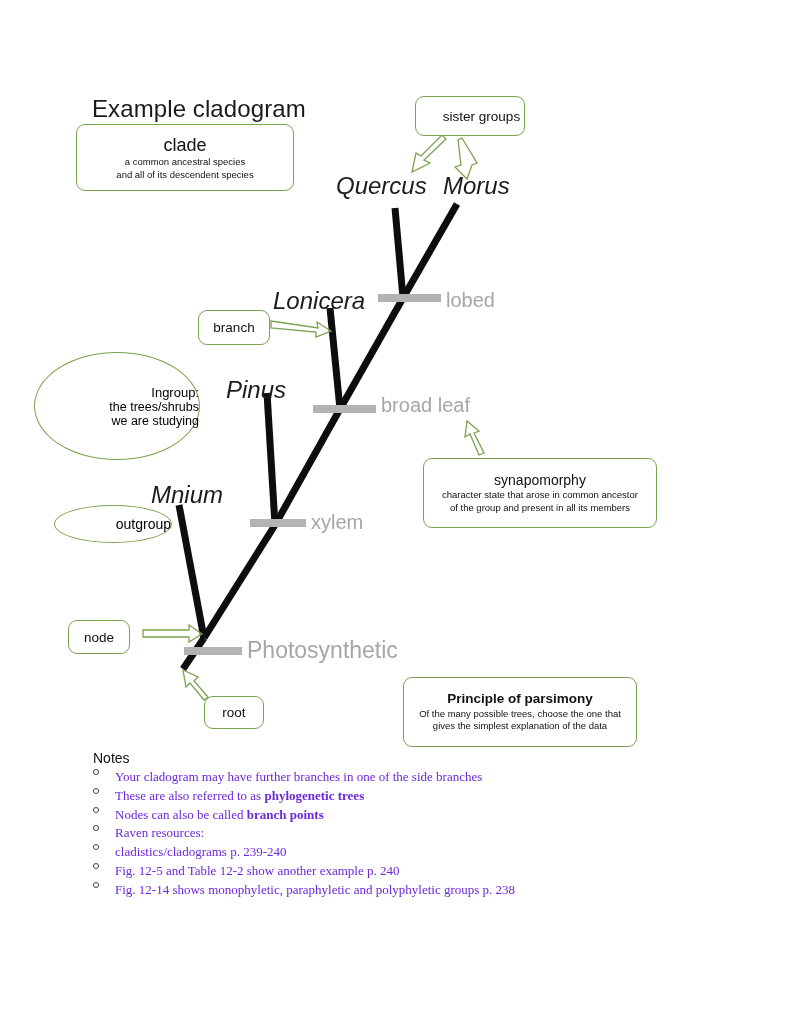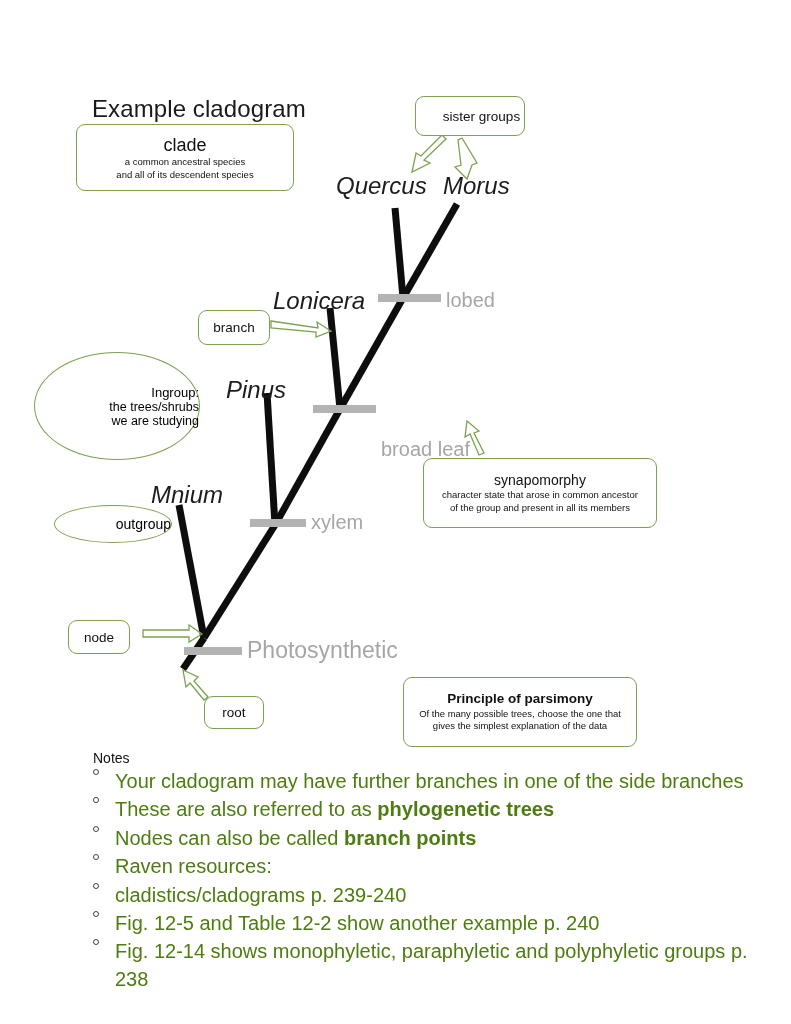--- a/index.html
+++ b/index.html
@@ -25,21 +25,21 @@
   .taxon-quercus{left:336px;top:172px;}
   .taxon-morus{left:443px;top:172px;}
   .taxon-lonicera{left:273px;top:287px;}
   .taxon-pinus{left:226px;top:376px;}
   .taxon-mnium{left:151px;top:481px;}
 
   .charlabel{
     color:#a6a6a6;font-size:20px;font-family:"Liberation Sans", sans-serif;
   }
   .cl-lobed{left:446px;top:289px;}
-  .cl-broadleaf{left:381px;top:394px;margin-top:44px;}
+  .cl-broadleaf{left:381px;top:394px;}
   .cl-xylem{left:311px;top:511px;}
   .cl-photo{left:247px;top:637px;font-size:23px;}
 
   
   .box{
     position:absolute;border:1.3px solid #7ba24f;border-radius:9px;background:#fff;
     box-sizing:border-box;display:flex;flex-direction:column;
     align-items:center;justify-content:center;text-align:center;
   }
   .box .hdr{font-size:13px;color:#111;line-height:1.25;}
@@ -67,22 +67,22 @@
   .ell-ingroup .l1{font-size:13px;}
   .ell-ingroup .l2{font-size:12.5px;}
   .ell-outgroup{left:54px;top:505px;width:118px;height:38px;}
   .ell-outgroup .l1{font-size:14px;}
 
   
   .notes{position:absolute;left:93px;top:750px;width:660px;}
   .notes .ntitle{font-size:14px;color:#111;margin:0 0 2px 0;}
   .notes ul{list-style:none;margin:0;padding:0;}
   .notes li{
-    font-size:20px;color:#4d7c0f;line-height:1.37;
-    padding-left:22px;position:relative;margin:0 0 1px 0;
+    font-size:13px;color:#6d28d9;line-height:1.37;
+    padding-left:22px;position:relative;margin:0 0 1px 0;font-family:Liberation Serif, serif;
   }
   .lvl1{margin-left:47px;}
   .lvl2{margin-left:122px;}
   .notes li b{font-weight:bold;}
   .bullet{
     position:absolute;left:0;top:1px;width:6px;height:6px;border:1px solid #444;
     border-radius:50%;box-sizing:border-box;
   }
 </style>
 </head>

